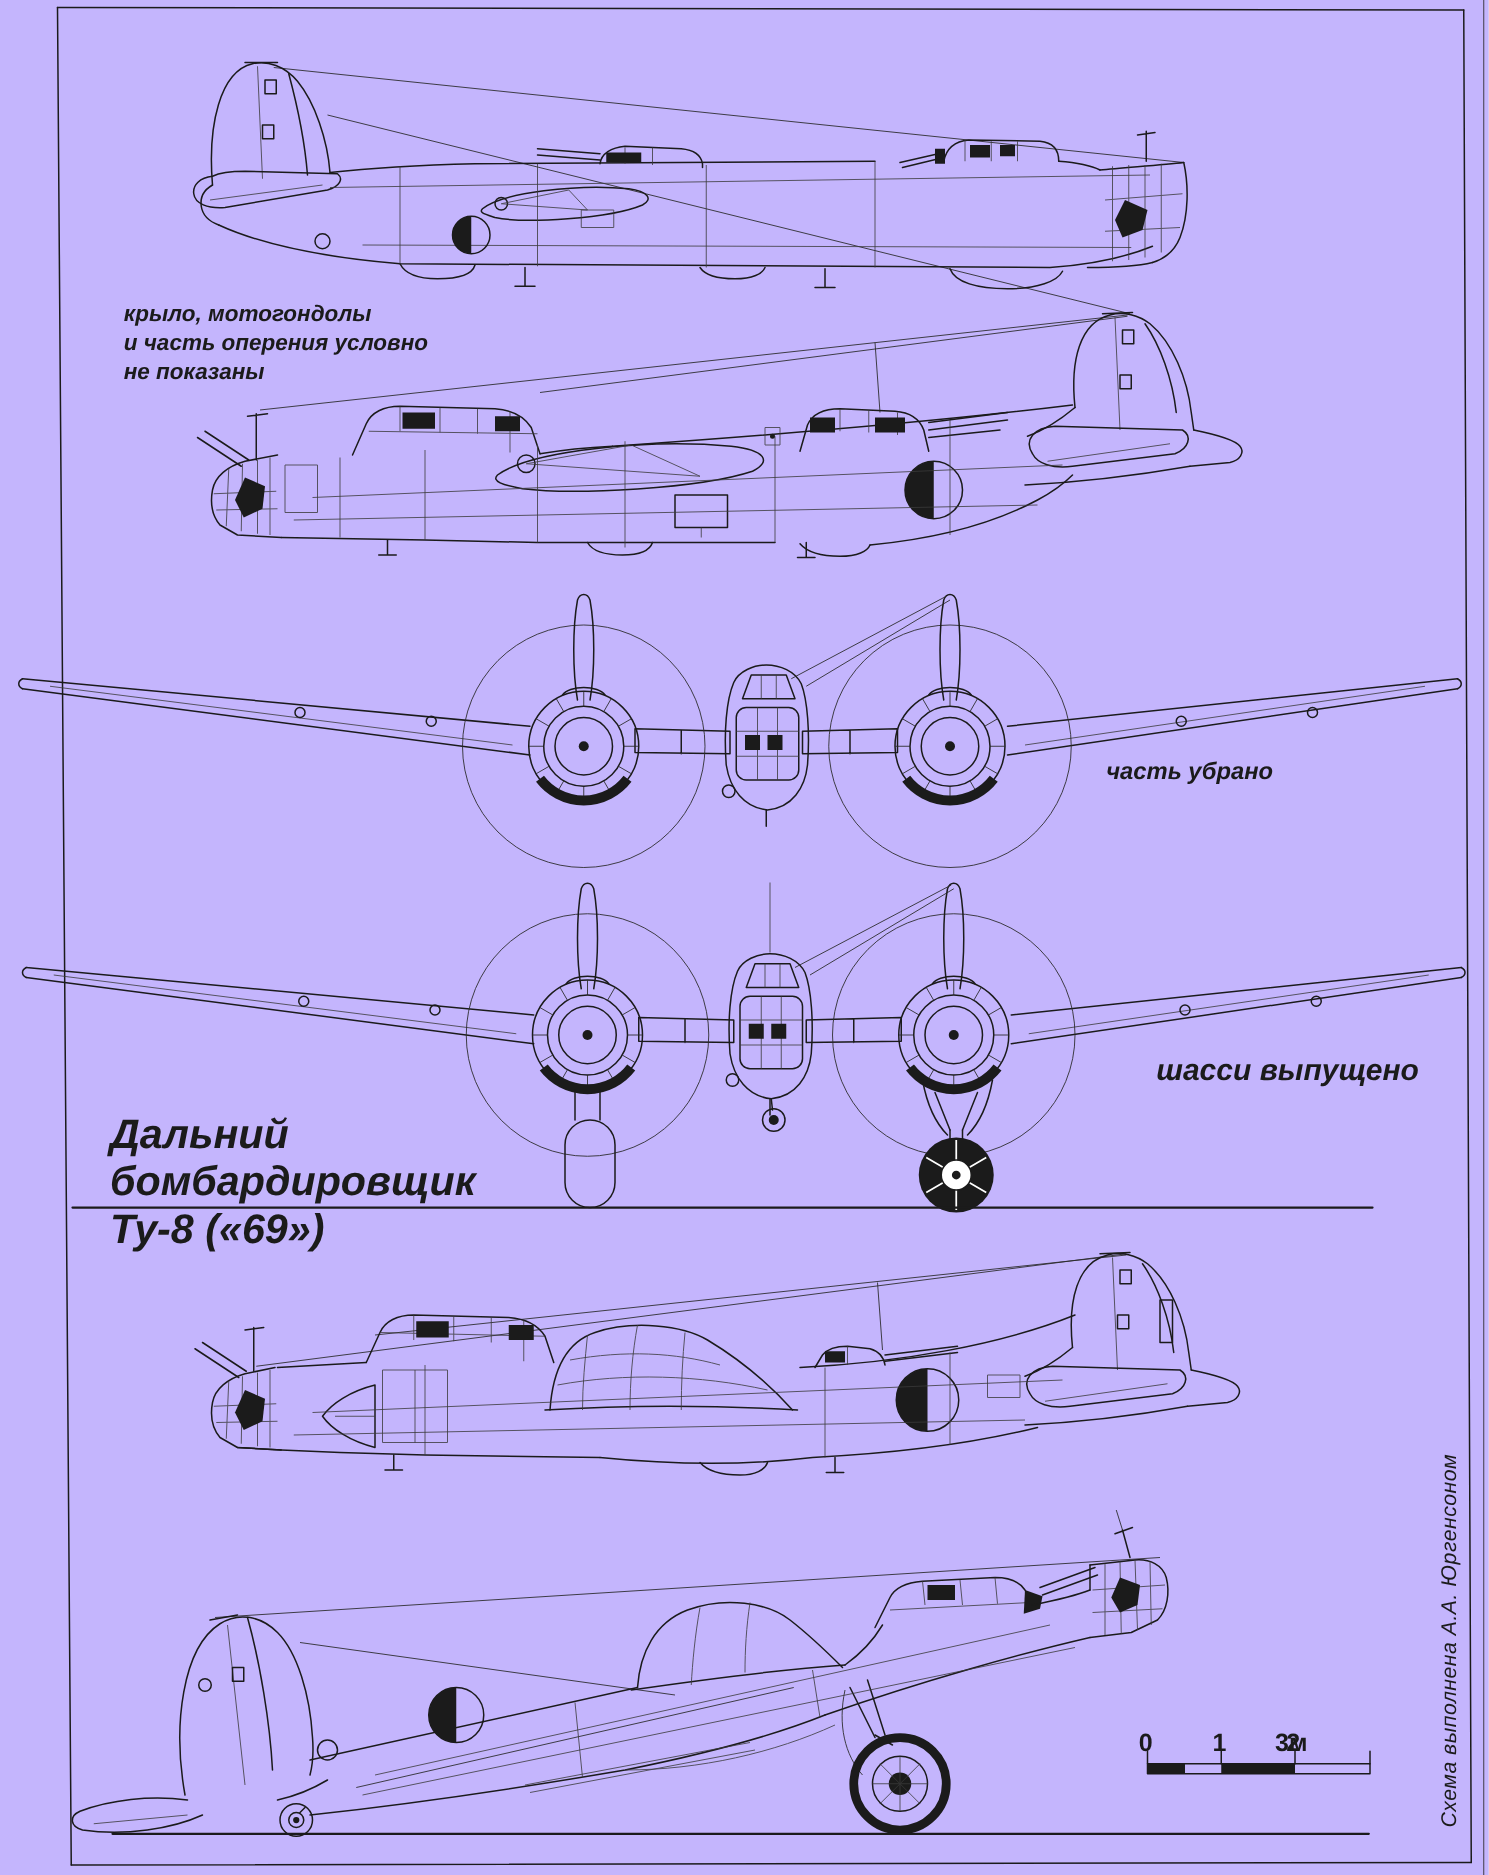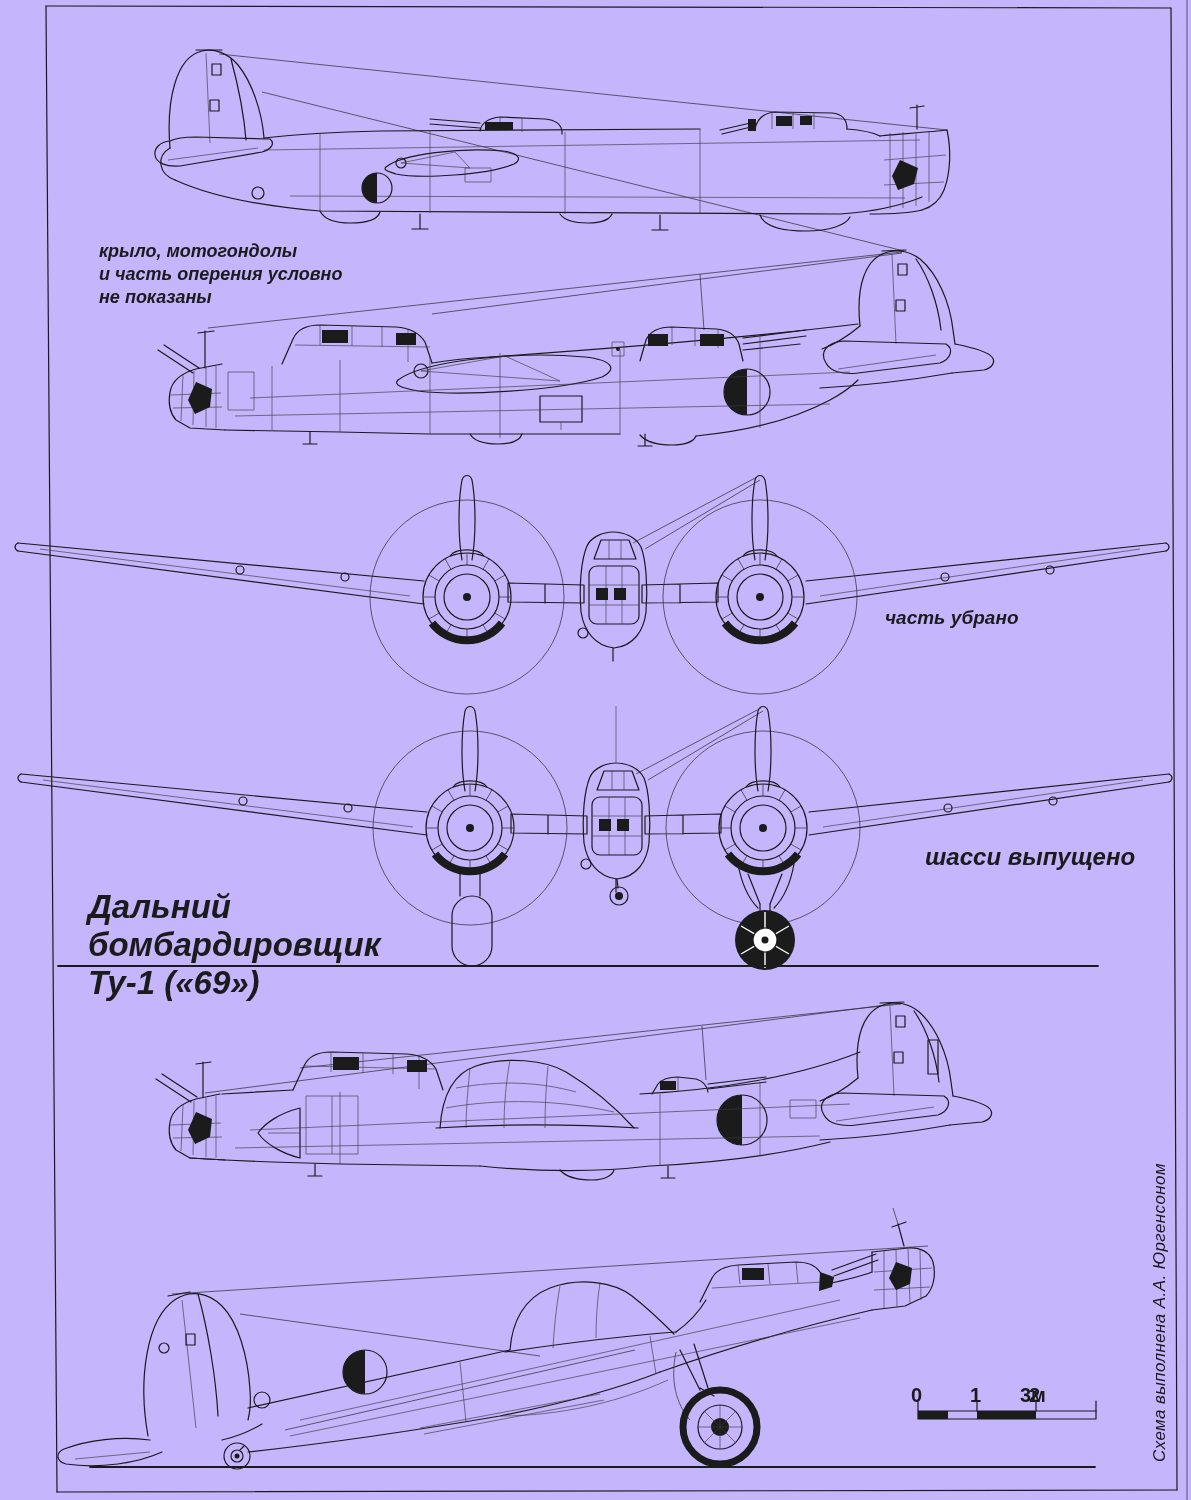--- a/index.html
+++ b/index.html
@@ -396,21 +396,21 @@
     <rect class="dk" x="977" y="1411" width="59" height="8"></rect>
     <path class="s" d="M918,1401 L918,1411 M977,1401 L977,1411 M1036,1401 L1036,1411 M1096,1401 L1096,1411"></path>
   </g>
 </svg>
 
 <div class="txt note">крыло, мотогондолы
 и часть оперения условно
 не показаны</div>
 <div class="txt title">Дальний
 бомбардировщик
-Ту-1 («69»)</div>
+Ту-8 («69»)</div>
 <div class="txt gearup">часть убрано</div>
 <div class="txt geardown">шасси выпущено</div>
 <div class="credit">Схема выполнена А.А. Юргенсоном</div>
 
 <span class="ticklbl" style="left:911px">0</span>
 <span class="ticklbl" style="left:970px">1</span>
 <span class="ticklbl" style="left:1029px">2</span>
 <span class="ticklbl" style="left:1020px">3м</span>
 
 </div>

